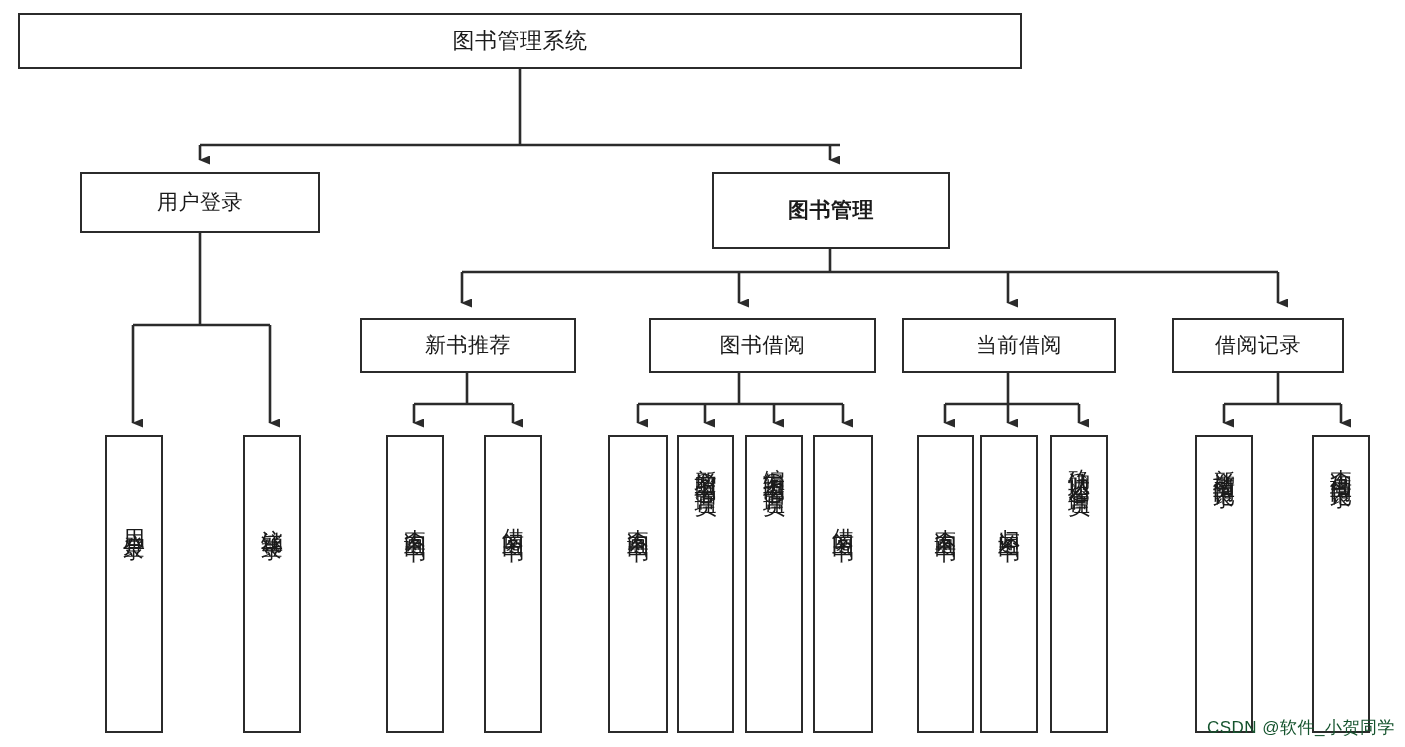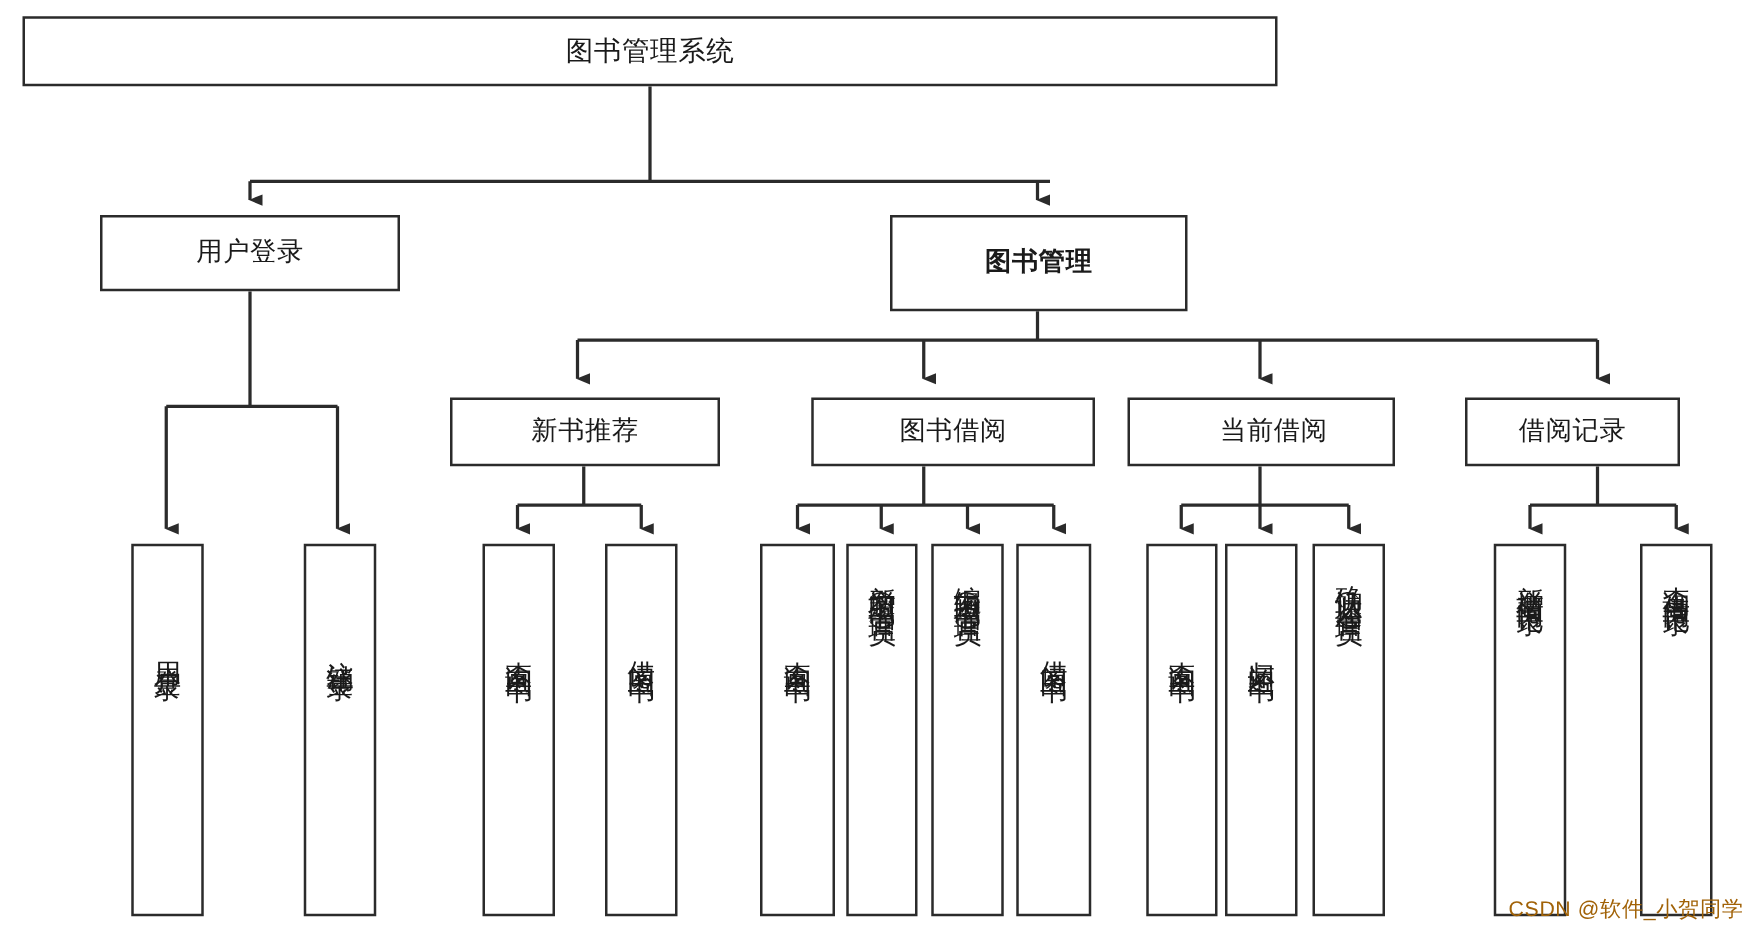--- a/index.html
+++ b/index.html
@@ -59,21 +59,21 @@
     line-height: 1;
   }
   .node.vertical.mid .label {
     padding-top: 60px;
   }
   .watermark {
     position: absolute;
     right: 10px;
     bottom: 8px;
     font-size: 17px;
-    color: #a16207;
+    color: #14532d;
     white-space: nowrap;
     letter-spacing: 0.5px;
   }
 </style>
 </head>
 <body>
 
 <div id="canvas">
 
   <svg id="wires" viewBox="0 0 1405 747" xmlns="http://www.w3.org/2000/svg">

